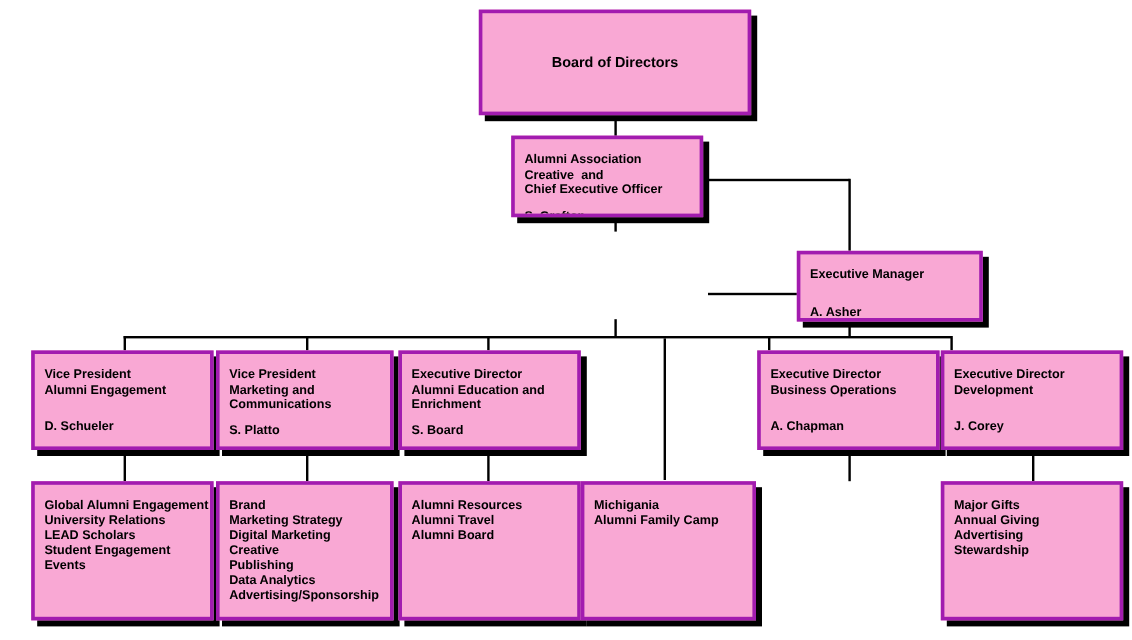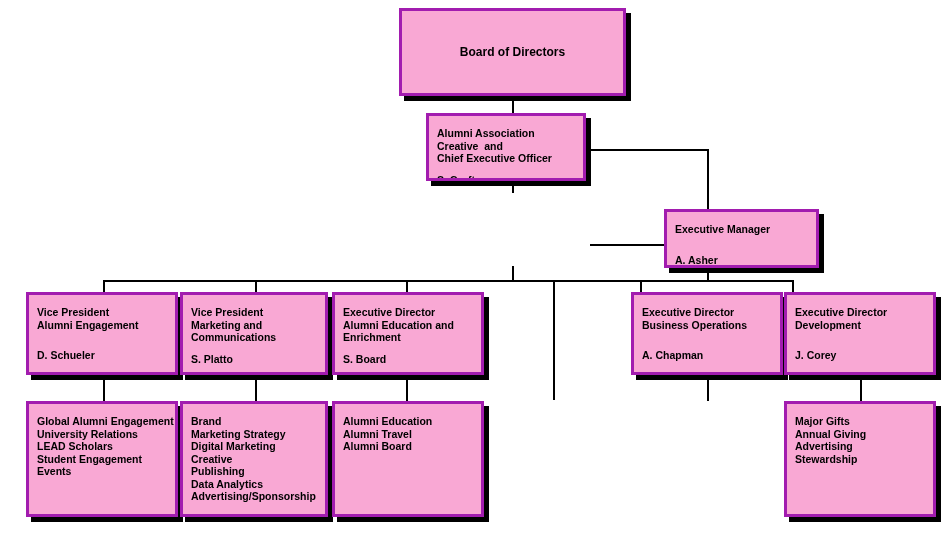--- a/index.html
+++ b/index.html
@@ -140,25 +140,29 @@
     <div class="line">Brand</div>
     <div class="line">Marketing Strategy</div>
     <div class="line">Digital Marketing</div>
     <div class="line">Creative</div>
     <div class="line">Publishing</div>
     <div class="line">Data Analytics</div>
     <div class="line">Advertising/Sponsorship</div>
   </div>
 
   <div class="box" style="left:332px;top:401px;width:152px;height:116px;">
-    <div class="line">Alumni Education</div>
+    <div class="line">Alumni Resources</div>
     <div class="line">Alumni Travel</div>
     <div class="line">Alumni Board</div>
   </div>
 
+  <div class="box" style="left:484px;top:401px;width:146px;height:116px;">
+    <div class="line">Michigania</div>
+    <div class="line">Alumni Family Camp</div>
+  </div>
 
 
   <div class="box" style="left:784px;top:401px;width:152px;height:116px;">
     <div class="line">Major Gifts</div>
     <div class="line">Annual Giving</div>
     <div class="line">Advertising</div>
     <div class="line">Stewardship</div>
   </div>
 
 </div>

